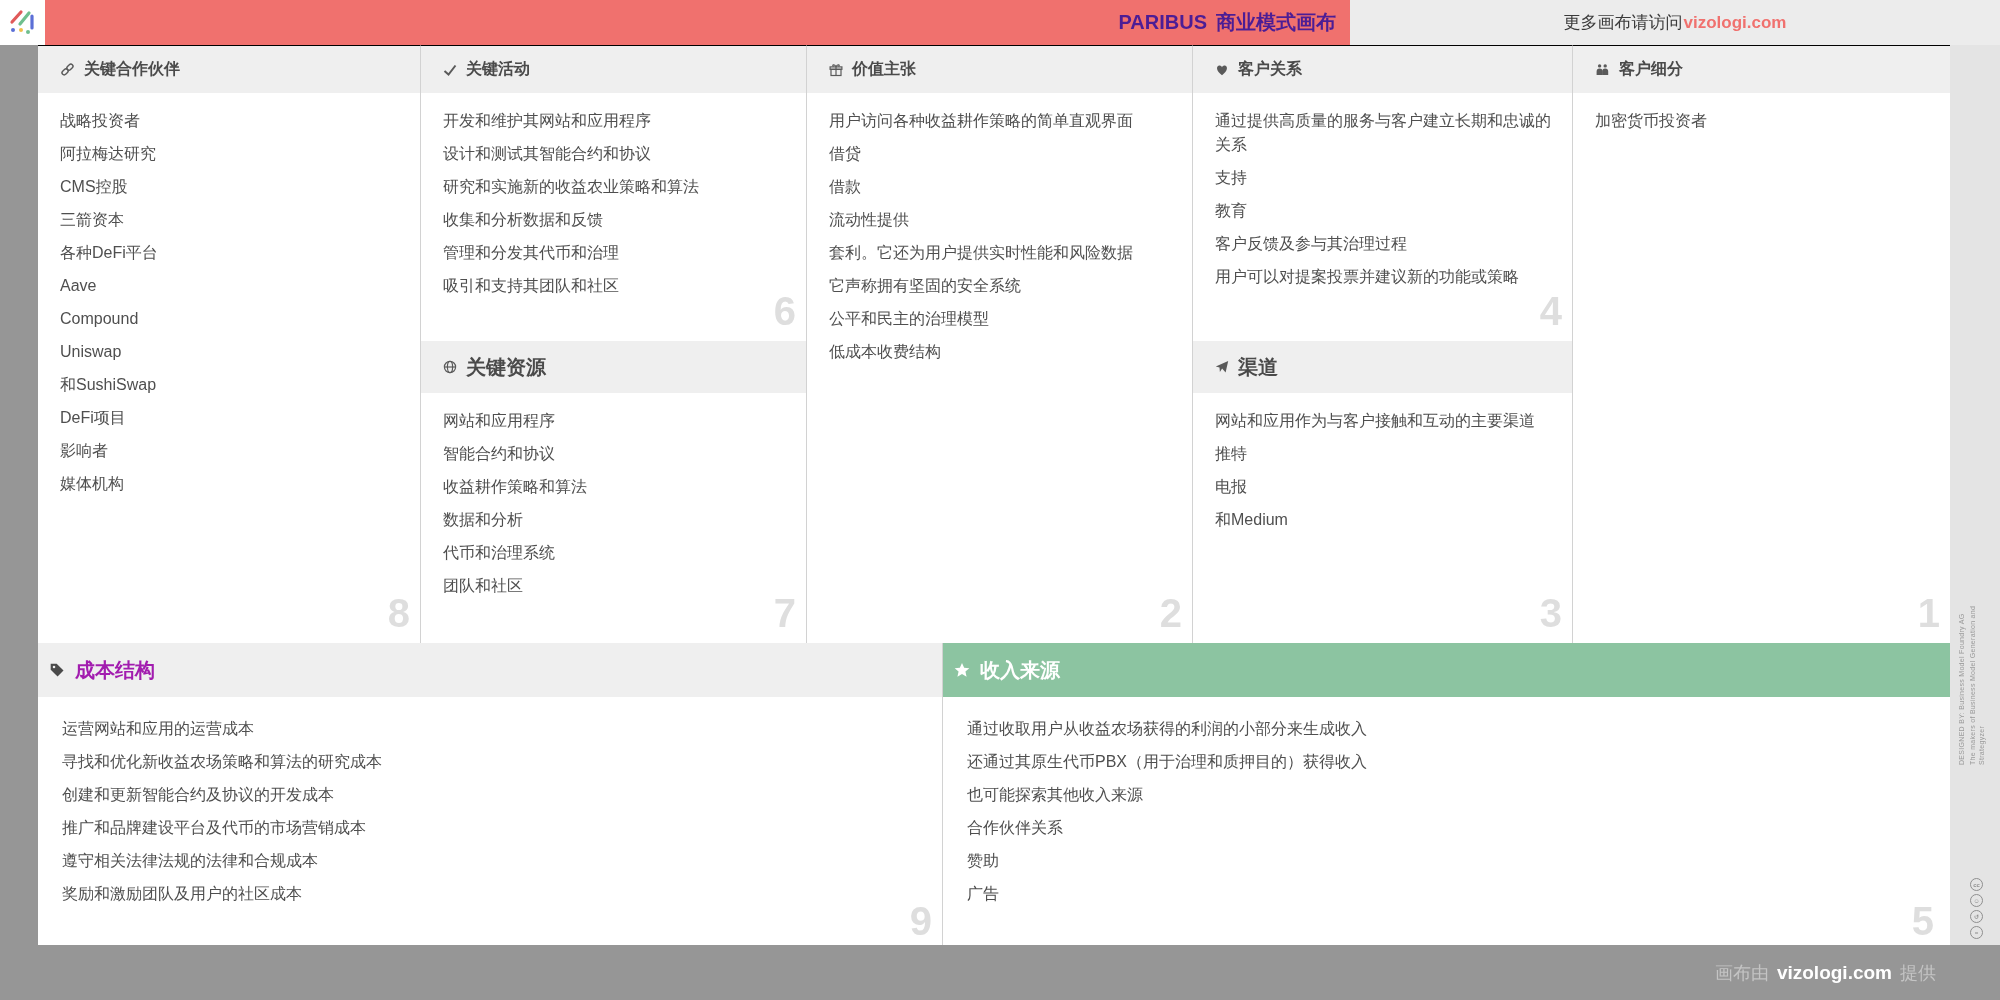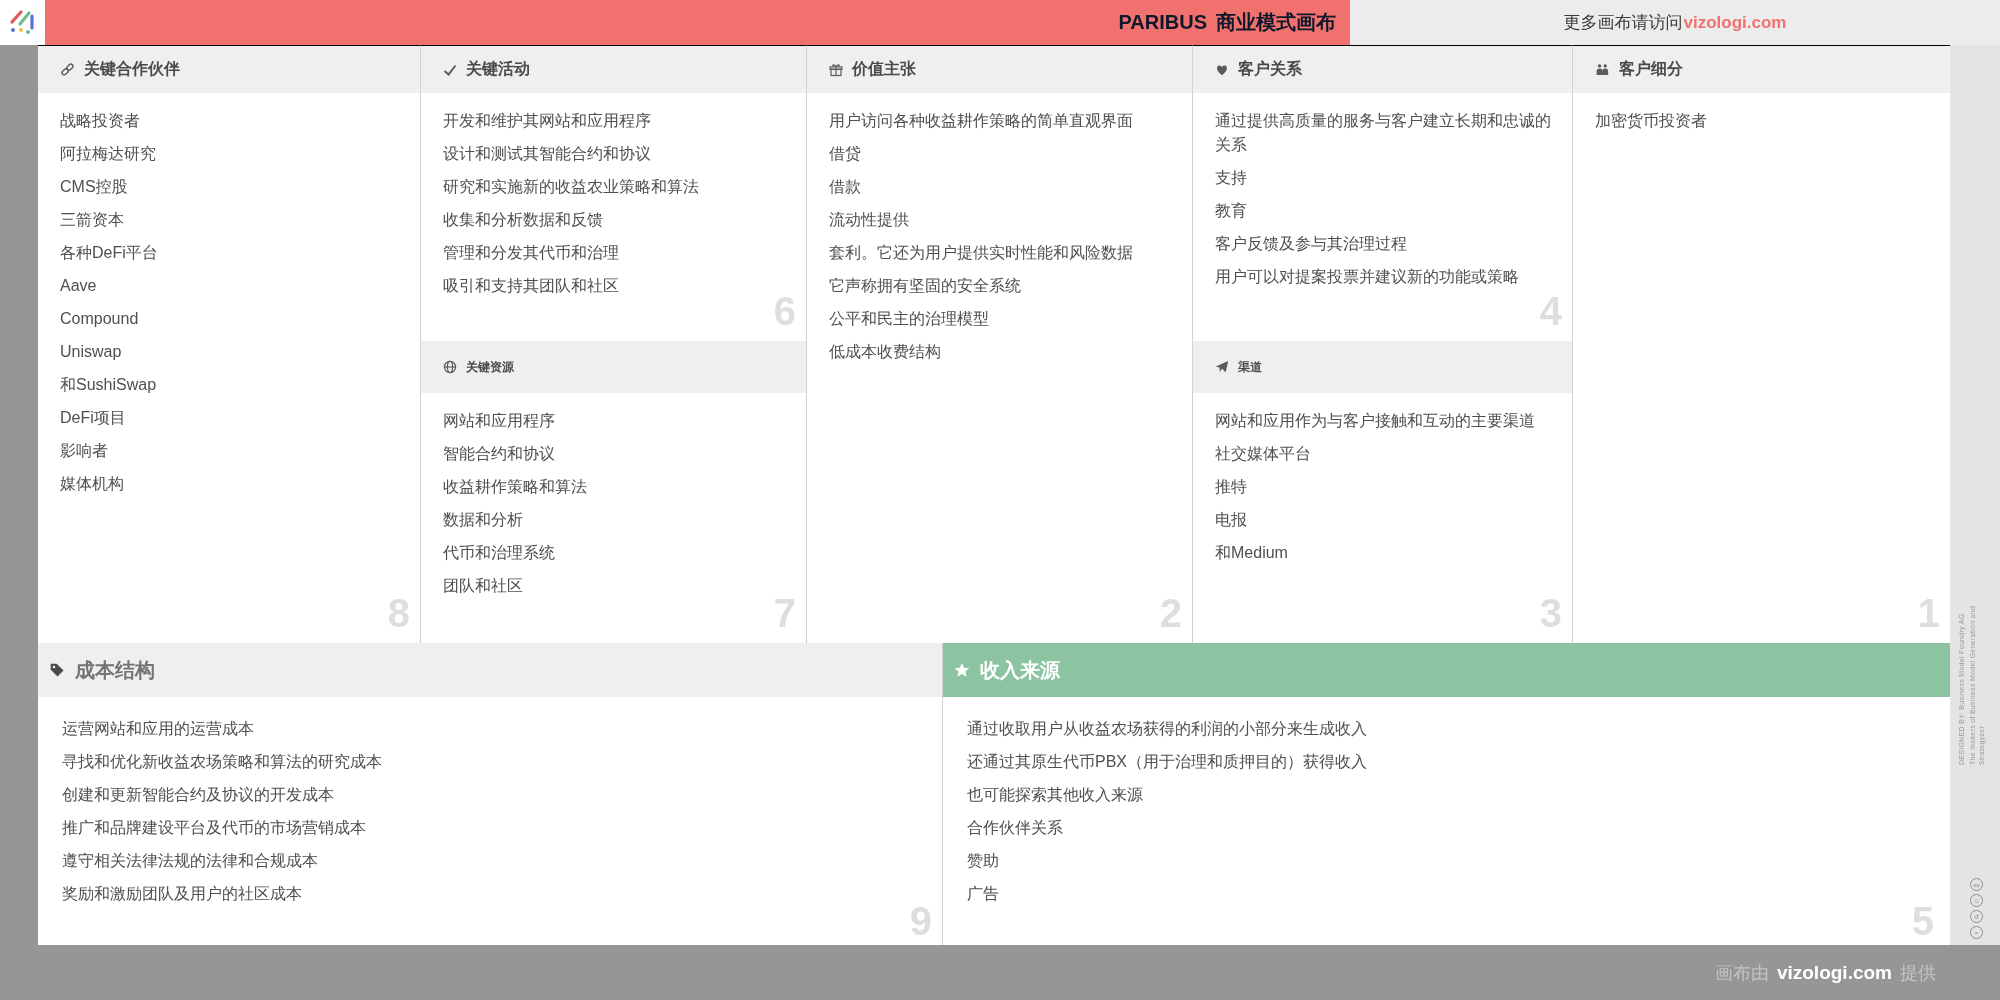--- a/index.html
+++ b/index.html
@@ -8,21 +8,21 @@
     background:#969696;
     font-family:"Liberation Sans","DejaVu Sans",sans-serif;
     position:relative; overflow:hidden;
   }
   .page { position:relative; width:2000px; height:1000px; }
 
   
   .hdr-red {
     position:absolute; left:0; top:0; width:1350px; height:45px;
     background:#F0716E; display:flex; align-items:center; justify-content:flex-end;
-    padding-right:14px; color:#0f172a; font-size:20px; font-weight:bold; gap:9px;
+    padding-right:14px; color:#4c1d95; font-size:20px; font-weight:bold; gap:9px;
   }
   .logo-box {
     position:absolute; left:0; top:0; width:45px; height:45px; background:#fff;
     display:flex; align-items:center; justify-content:center;
   }
   .hdr-gray {
     position:absolute; left:1350px; top:0; width:650px; height:45px;
     background:#ECECEC; display:flex; align-items:center; justify-content:center;
     gap:1px; font-size:17px; color:#3a3a3a;
   }
@@ -34,39 +34,39 @@
     border-top:1px solid #000000; border-right:1px solid #D2D2D2;
     display:flex; flex-direction:column; overflow:hidden;
   }
   .col.last { border-right:none; }
   .sec-head {
     height:47px; flex:0 0 47px; background:#EFEFEF; display:flex; align-items:center;
     gap:9px; padding-left:22px; font-size:16px; font-weight:600; color:#4a4a4a;
   }
   .sub-head {
     height:52px; flex:0 0 52px; background:#EFEFEF; display:flex; align-items:center;
-    gap:9px; padding-left:22px; font-size:12px; font-weight:600; color:#4a4a4a;
+    gap:9px; padding-left:22px; font-size:20px; font-weight:600; color:#4a4a4a;
   }
   .sec-body { position:relative; padding:16px 14px 0 22px; }
   .sec-body.grow { flex:1 1 auto; }
   .sec-body.fixed { flex:0 0 248px; height:248px; }
   .item { font-size:16px; color:#4f4f4f; line-height:24px; margin-bottom:9px; }
   .big-num {
     position:absolute; font-size:40px; font-weight:700; color:#DEDEDE; line-height:1;
   }
   .num-body { right:10px; bottom:10px; }
 
   
   .bot {
     position:absolute; top:643px; height:302px; background:#fff;
     display:flex; flex-direction:column; overflow:hidden;
   }
   .bot-head {
     height:54px; flex:0 0 54px; background:#EFEFEF; display:flex; align-items:center;
-    gap:10px; padding-left:11px; font-size:20px; font-weight:700; color:#737373;
+    gap:10px; padding-left:11px; font-size:20px; font-weight:700; color:#a21caf;
   }
   .bot-head.green { background:#8CC4A1; color:#fff; }
   .bot-body { position:relative; flex:1 1 auto; padding:20px 14px 0 24px; }
   .cost { left:38px; width:905px; border-right:1px solid #D2D2D2; }
   .revenue { left:943px; width:1007px; }
 
   
   .right-pane {
     position:absolute; left:1950px; top:45px; width:50px; height:900px; background:#E4E4E4;
   }
@@ -233,21 +233,20 @@
     <div class="sub-head">
       <span class="icon">
         <svg width="14" height="14" viewBox="0 0 14 14">
           <path d="M0.8 6.4 L13.2 1 L10.6 12.6 L7.1 8.5 L4.9 12 L4.5 7.5 Z" fill="#5a5a5a"></path>
         </svg>
       </span>
       <span>渠道</span>
     </div>
     <div class="sec-body grow">
       <div class="item">网站和应用作为与客户接触和互动的主要渠道</div>
-      <div class="item">社交媒体平台</div>
       <div class="item">推特</div>
       <div class="item">电报</div>
       <div class="item">和Medium</div>
       <div class="big-num num-body">3</div>
     </div>
   </section>
 
   <section class="col last" style="left:1573px; width:377px;">
     <div class="sec-head">
       <span class="icon">

